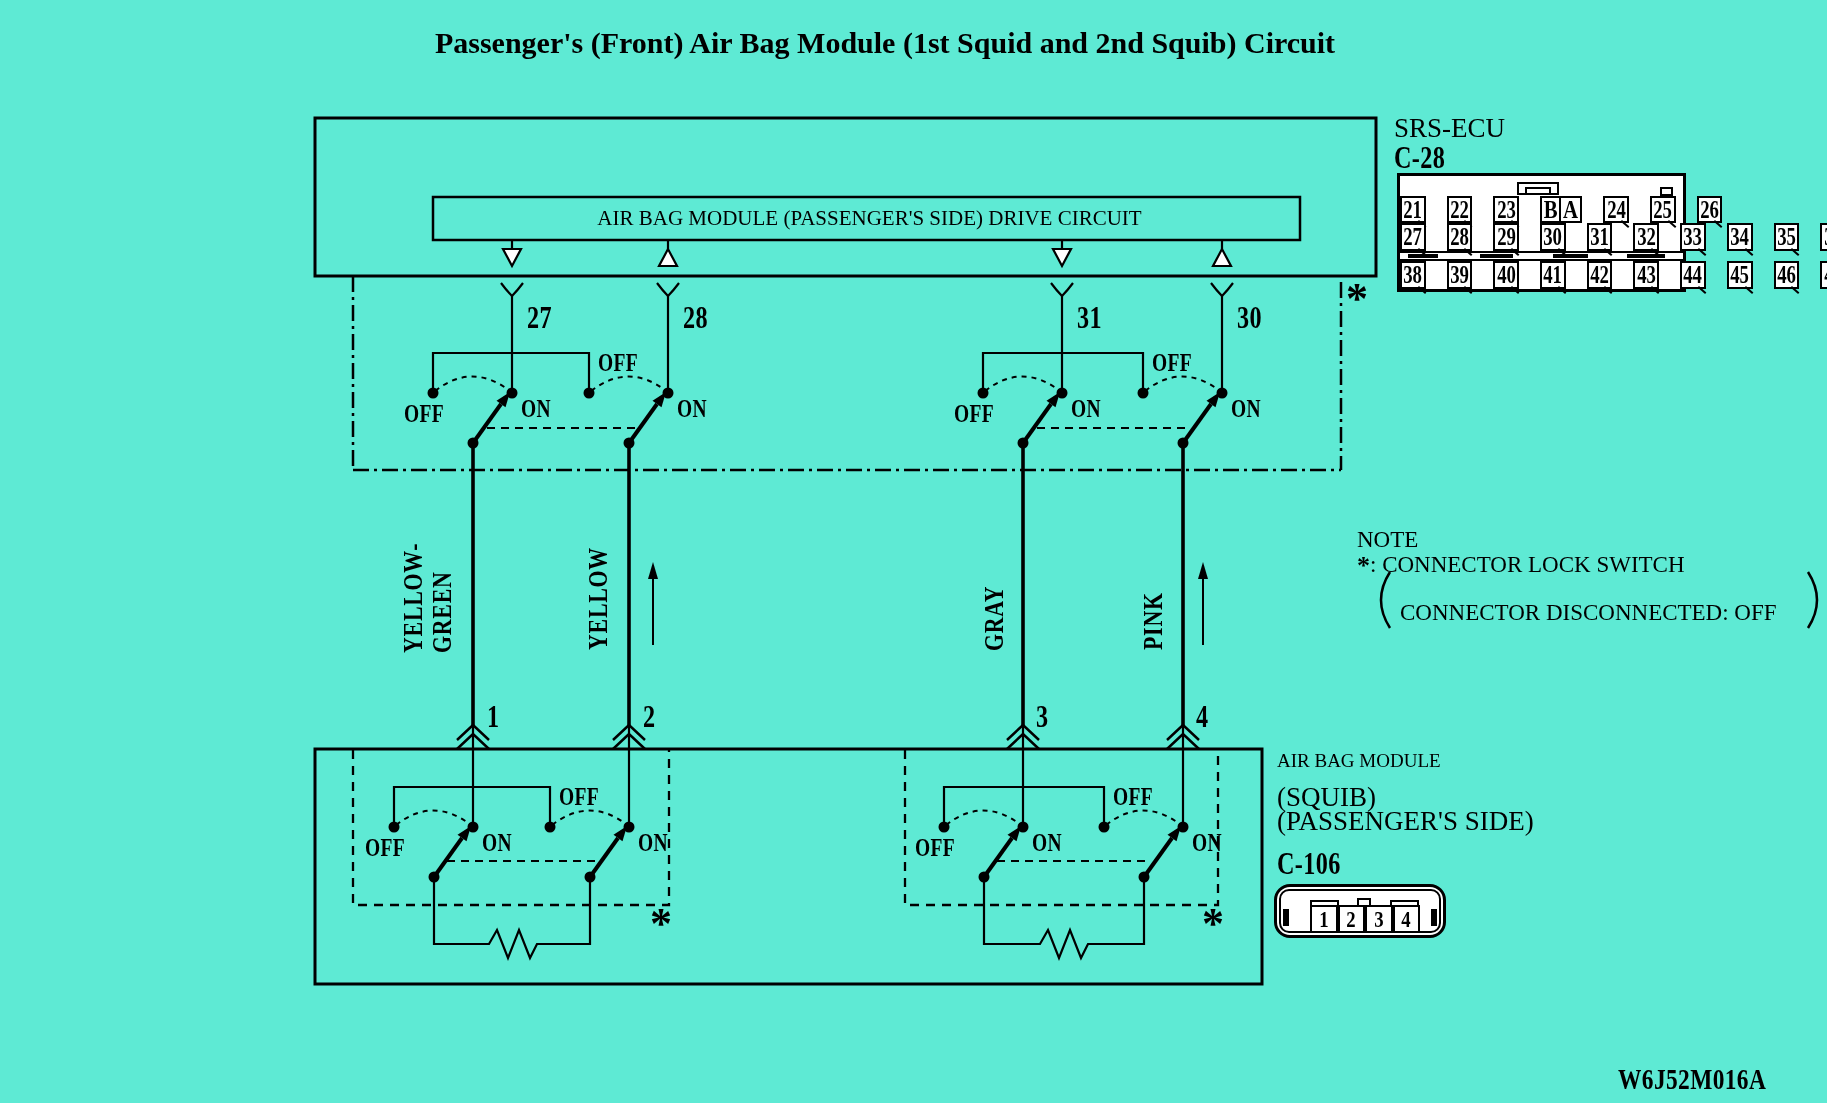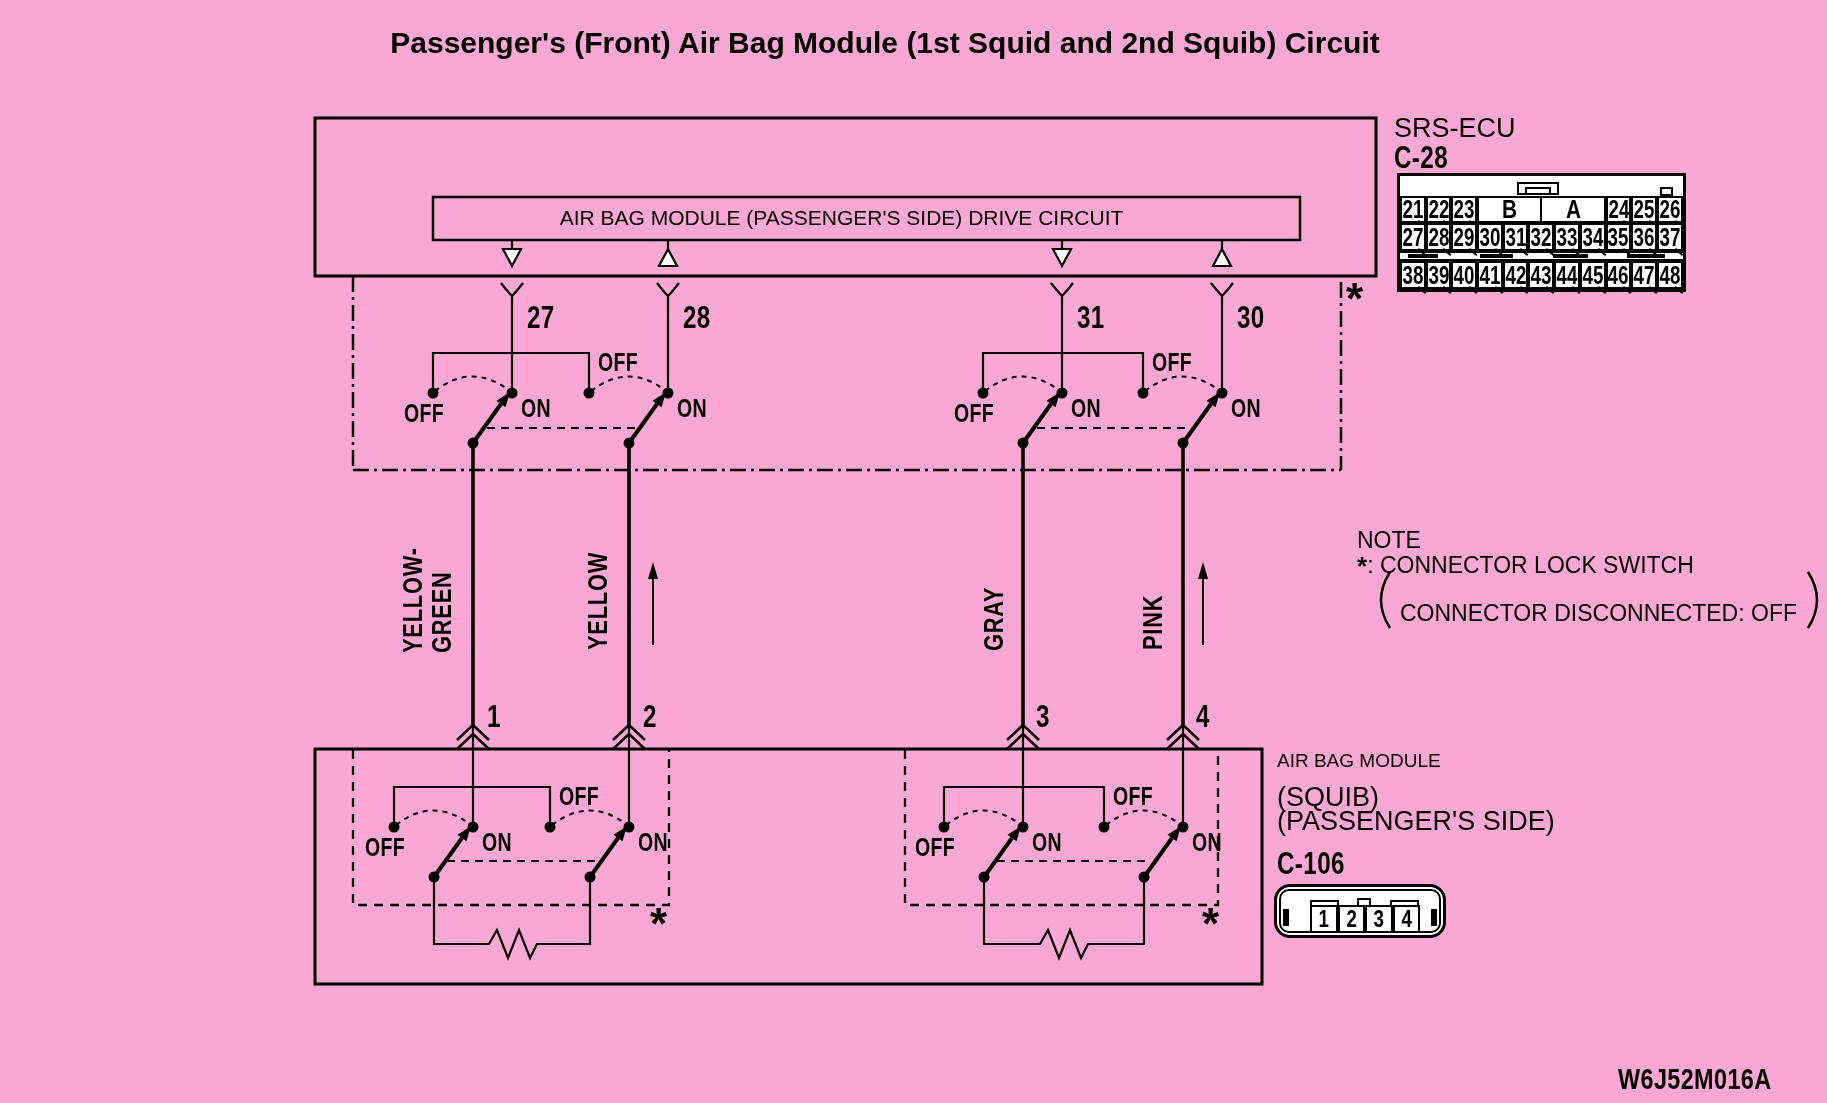--- a/index.html
+++ b/index.html
@@ -1,39 +1,39 @@
 <!DOCTYPE html>
 <html><head>
 <meta charset="utf-8">
 <style>
   html,body { margin:0; padding:0; background:#fff; }
   #canvas {
-    position:relative; width:1827px; height:1103px; background:#f9a8d4;
-    font-family:Liberation Sans, sans-serif; color:#000; overflow:hidden;
+    position:relative; width:1827px; height:1103px; background:#5eead4;
+    font-family:Liberation Serif, serif; color:#000; overflow:hidden;
   }
   #diagram-svg { position:absolute; left:0; top:0; }
   .t  { position:absolute; font-size:23px; white-space:nowrap; line-height:1.15; }
   .b  { position:absolute; font-weight:bold; white-space:nowrap; line-height:1.1; }
   .c  { position:absolute; font-weight:bold; white-space:nowrap; line-height:1;
         transform:scaleX(0.78); transform-origin:0 0; letter-spacing:0.5px; }
   .vlabel { position:absolute; font-weight:bold; font-size:28px; white-space:nowrap;
         line-height:1; letter-spacing:1px;
         transform:rotate(-90deg) scaleX(0.78); transform-origin:0 0; }
   .star { position:absolute; font-weight:bold; font-size:44px; line-height:0.55; }
   
   #c28 { position:absolute; left:1397px; top:173px; width:289px; height:119px;
          border:3px solid #000; box-sizing:border-box; background:#fff; }
   #c28 .toparea { position:relative; height:20px; }
   #c28 .latch-outer { position:absolute; left:117px; top:6px; width:42px; height:13px;
          border:2px solid #000; box-sizing:border-box; }
   #c28 .latch-inner { position:absolute; left:125px; top:11px; width:26px; height:8px;
          border:2px solid #000; box-sizing:border-box; }
   #c28 .notch { position:absolute; left:260px; top:11px; width:13px; height:9px;
          border:2px solid #000; box-sizing:border-box; }
-  .pinrow { display:flex; }
+  .pinrow { display:flex;gap:21px; }
   .pin { box-sizing:border-box; border:2px solid #000; display:flex;
          align-items:center; justify-content:center; position:relative; background:#fff; }
   .pin::after { content:''; position:absolute; width:10px; height:2px; background:#000;
          right:-3px; bottom:-4px; transform:rotate(42deg); }
   .pin .n { font-weight:bold; font-size:25px; transform:scaleX(0.75); letter-spacing:0; }
   .r1 .pin, .r2 .pin, .r3 .pin { height:100%; }
   #c28 .row1 { height:27px; } #c28 .row2 { height:28px; } #c28 .row3 { height:28px; }
   #c28 .w1 { width:25.7px; }
   #c28 .ba { width:128.6px; display:flex; border:2px solid #000; box-sizing:border-box; }
   #c28 .ba .half { flex:1; display:flex; align-items:center; justify-content:center; }
@@ -216,21 +216,21 @@
 
       <g stroke-width="2.5">
         <path d="M1390,572 Q1372,600 1390,628"></path>
         <path d="M1808,572 Q1826,600 1808,628"></path>
       </g>
     </g>
   </svg>
 
   <div class="b" style="left:285px;top:26px;width:1200px;text-align:center;font-size:30px;">Passenger's (Front) Air Bag Module (1st Squid and 2nd Squib) Circuit</div>
 
-  <div class="t" style="left:408px;top:206px;width:867px;text-align:center;font-size:21px;">AIR BAG MODULE (PASSENGER'S SIDE) DRIVE CIRCUIT</div>
+  <div class="t" style="left:436px;top:206px;width:867px;text-align:center;font-size:21px;">AIR BAG MODULE (PASSENGER'S SIDE) DRIVE CIRCUIT</div>
 
   <div class="t" style="left:1394px;top:113px;font-size:27px;">SRS-ECU</div>
   <div class="c" style="left:1394px;top:142px;font-size:31px;">C-28</div>
 
   <div class="c" style="left:527px;top:302px;font-size:31px;">27</div>
   <div class="c" style="left:683px;top:302px;font-size:31px;">28</div>
   <div class="c" style="left:1077px;top:302px;font-size:31px;">31</div>
   <div class="c" style="left:1237px;top:302px;font-size:31px;">30</div>
 
   <div class="c" style="left:404px;top:401px;font-size:25px;">OFF</div>

